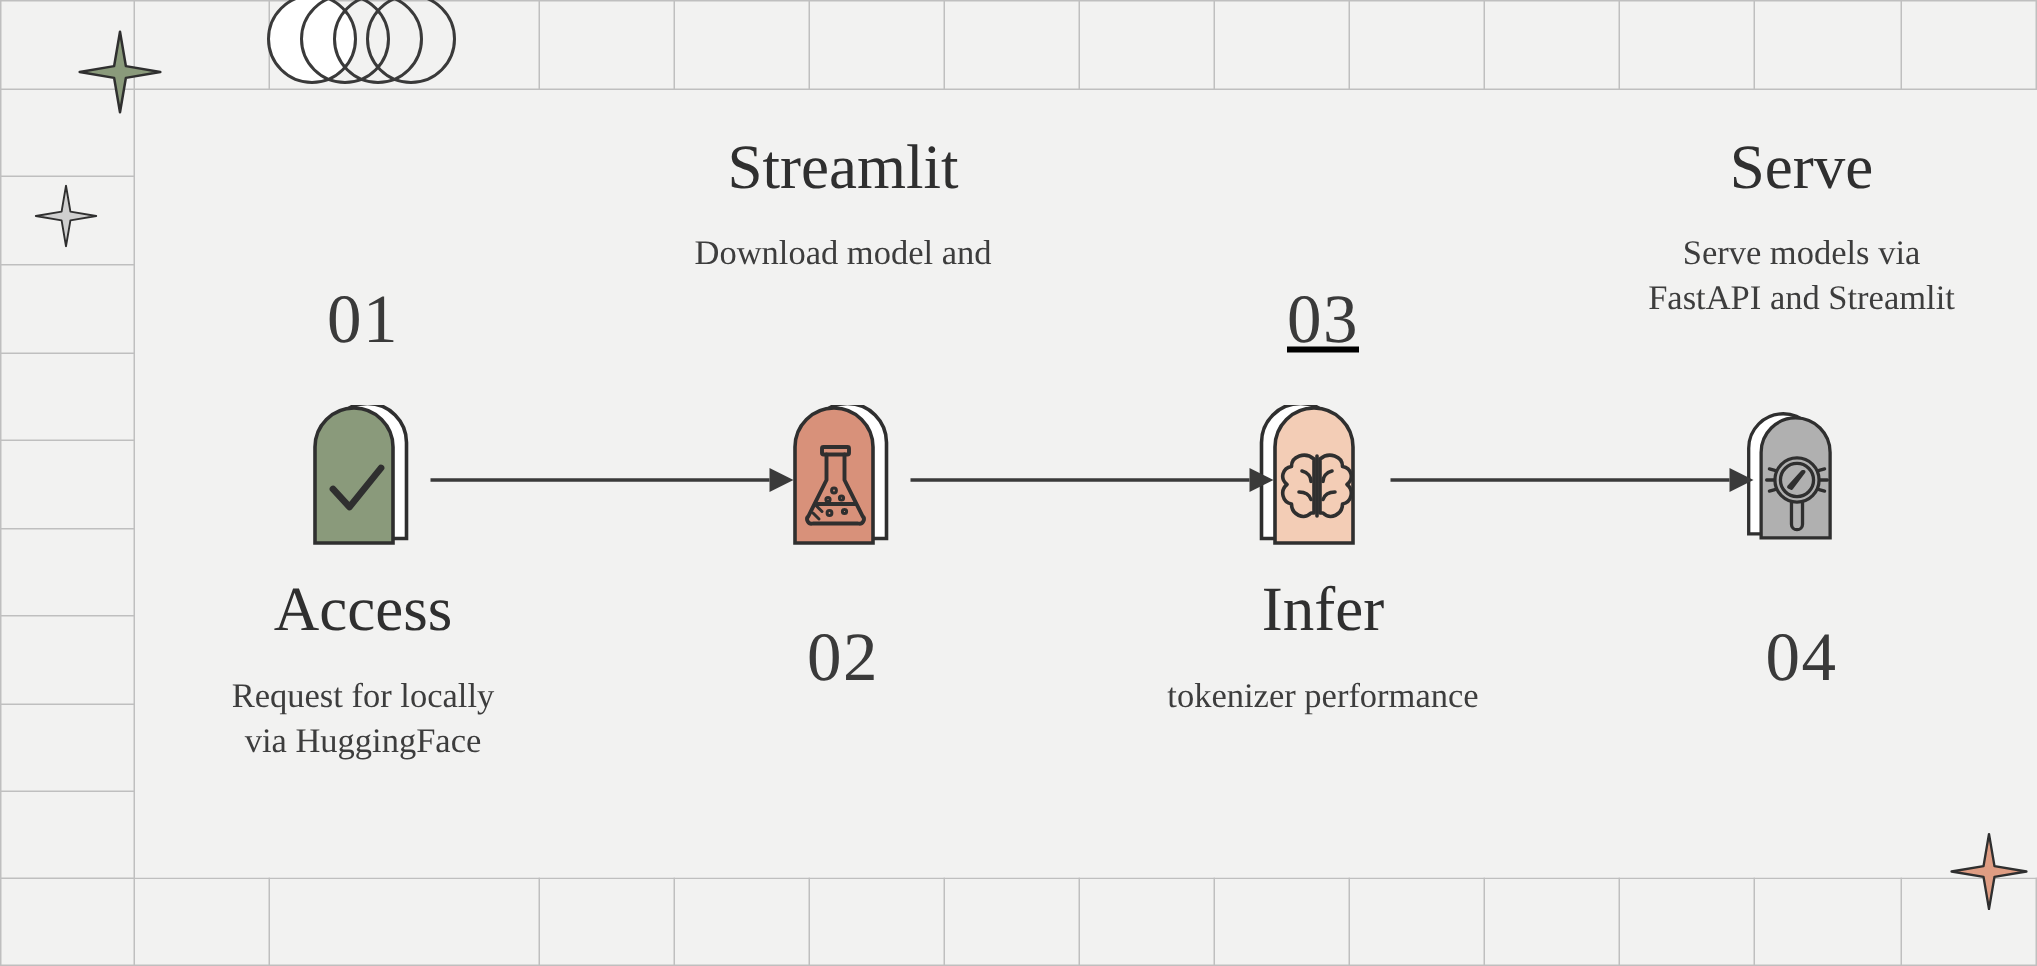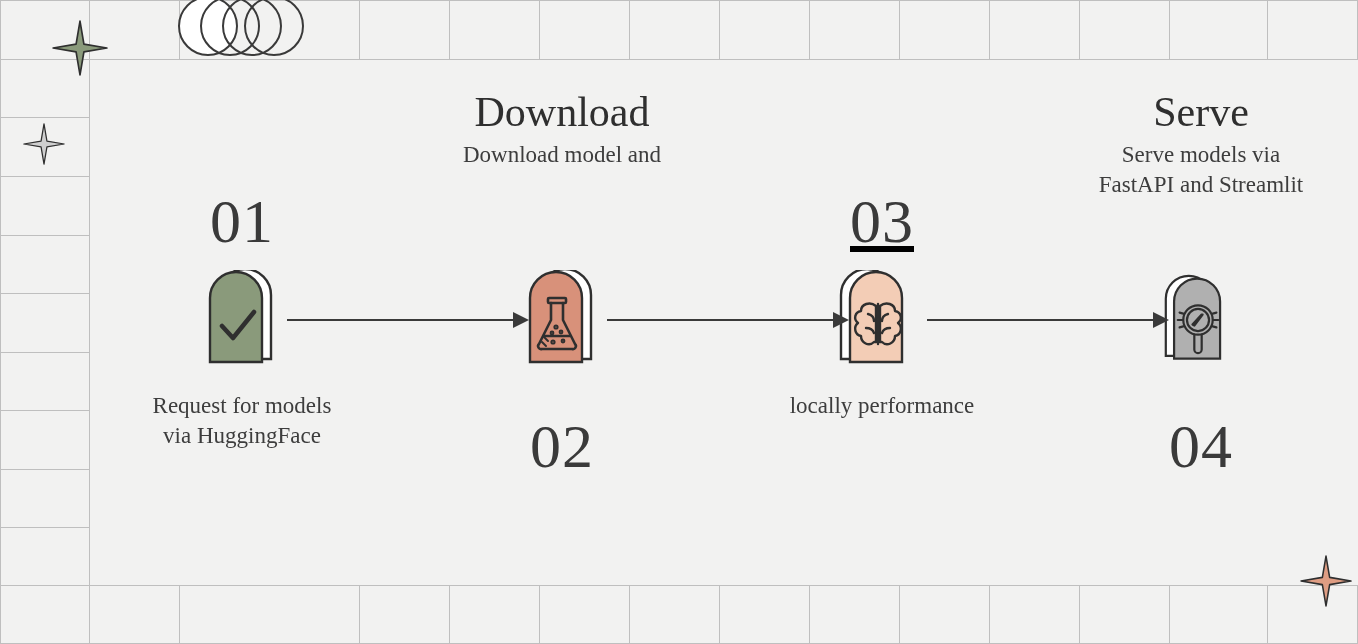--- a/index.html
+++ b/index.html
@@ -58,35 +58,35 @@
     z-index: 5;
   }
 
   .step {
     position: absolute;
     width: 320px;
     text-align: center;
   }
 
   .num {
-    font-size: 62px;
+    font-size: 46px;
     line-height: 1;
     color: #3a3a3a;
     letter-spacing: 1px;
   }
   .title {
     font-size: 42px;
     line-height: 1.05;
     color: #2f2f2f;
   }
   .desc {
     font-size: 23px;
     line-height: 1.3;
     color: #3d3d3d;
-    margin-top: 6px;
+    margin-top: 20px;
   }
 
   .icon-wrap {
     position: absolute;
     width: 100px;
     height: 100px;
   }
 
   .connector { position: absolute; z-index: 4; }
 </style>
@@ -169,28 +169,29 @@
 
     <div class="icon-wrap" style="left:98px; top:210px;">
       <svg width="100" height="100" viewBox="0 0 100 100">
         <path d="M22 28 A26 26 0 0 1 74 28 L74 92 L22 92 Z" transform="translate(9,-3)" fill="#ffffff" stroke="#2f2f2f" stroke-width="2.4"></path>
         <path d="M22 28 A26 26 0 0 1 74 28 L74 92 L22 92 Z" fill="#8a9a7b" stroke="#2f2f2f" stroke-width="2.4"></path>
         <path d="M34 56 L45 68 L66 42" fill="none" stroke="#2f2f2f" stroke-width="4.5" stroke-linecap="round" stroke-linejoin="round"></path>
       </svg>
     </div>
 
     <div class="step" style="left:-8px; top:325px;">
-      <div class="desc">
-        <div>Request for models</div>
+      <div class="title">Access</div>
+      <div class="desc">
+        <div>Request for locally</div>
         <div>via HuggingFace</div>
       </div>
     </div>
 
     <div class="step" style="left:312px; top:30px;">
-      <div class="title">Download</div>
+      <div class="title">Streamlit</div>
       <div class="desc">
         <div>Download model and</div>
       </div>
     </div>
 
     <div class="icon-wrap" style="left:418px; top:210px;">
       <svg width="100" height="100" viewBox="0 0 100 100">
         <path d="M22 28 A26 26 0 0 1 74 28 L74 92 L22 92 Z" transform="translate(9,-3)" fill="#ffffff" stroke="#2f2f2f" stroke-width="2.4"></path>
         <path d="M22 28 A26 26 0 0 1 74 28 L74 92 L22 92 Z" fill="#d8917a" stroke="#2f2f2f" stroke-width="2.4"></path>
         <g fill="none" stroke="#2f2f2f" stroke-width="2.6" stroke-linejoin="round" stroke-linecap="round">
@@ -230,22 +231,23 @@
           <path d="M50 34 L50 74"></path>
           <path d="M40 44 C44 45 46 48 46 51"></path>
           <path d="M60 44 C56 45 54 48 54 51"></path>
           <path d="M38 58 C42 58 45 60 46 63"></path>
           <path d="M62 58 C58 58 55 60 54 63"></path>
         </g>
       </svg>
     </div>
 
     <div class="step" style="left:632px; top:325px;">
-      <div class="desc">
-        <div>locally performance</div>
+      <div class="title">Infer</div>
+      <div class="desc">
+        <div>tokenizer performance</div>
       </div>
     </div>
 
     <div class="step" style="left:951px; top:30px;">
       <div class="title">Serve</div>
       <div class="desc">
         <div>Serve models via</div>
         <div>FastAPI and Streamlit</div>
       </div>
     </div>

